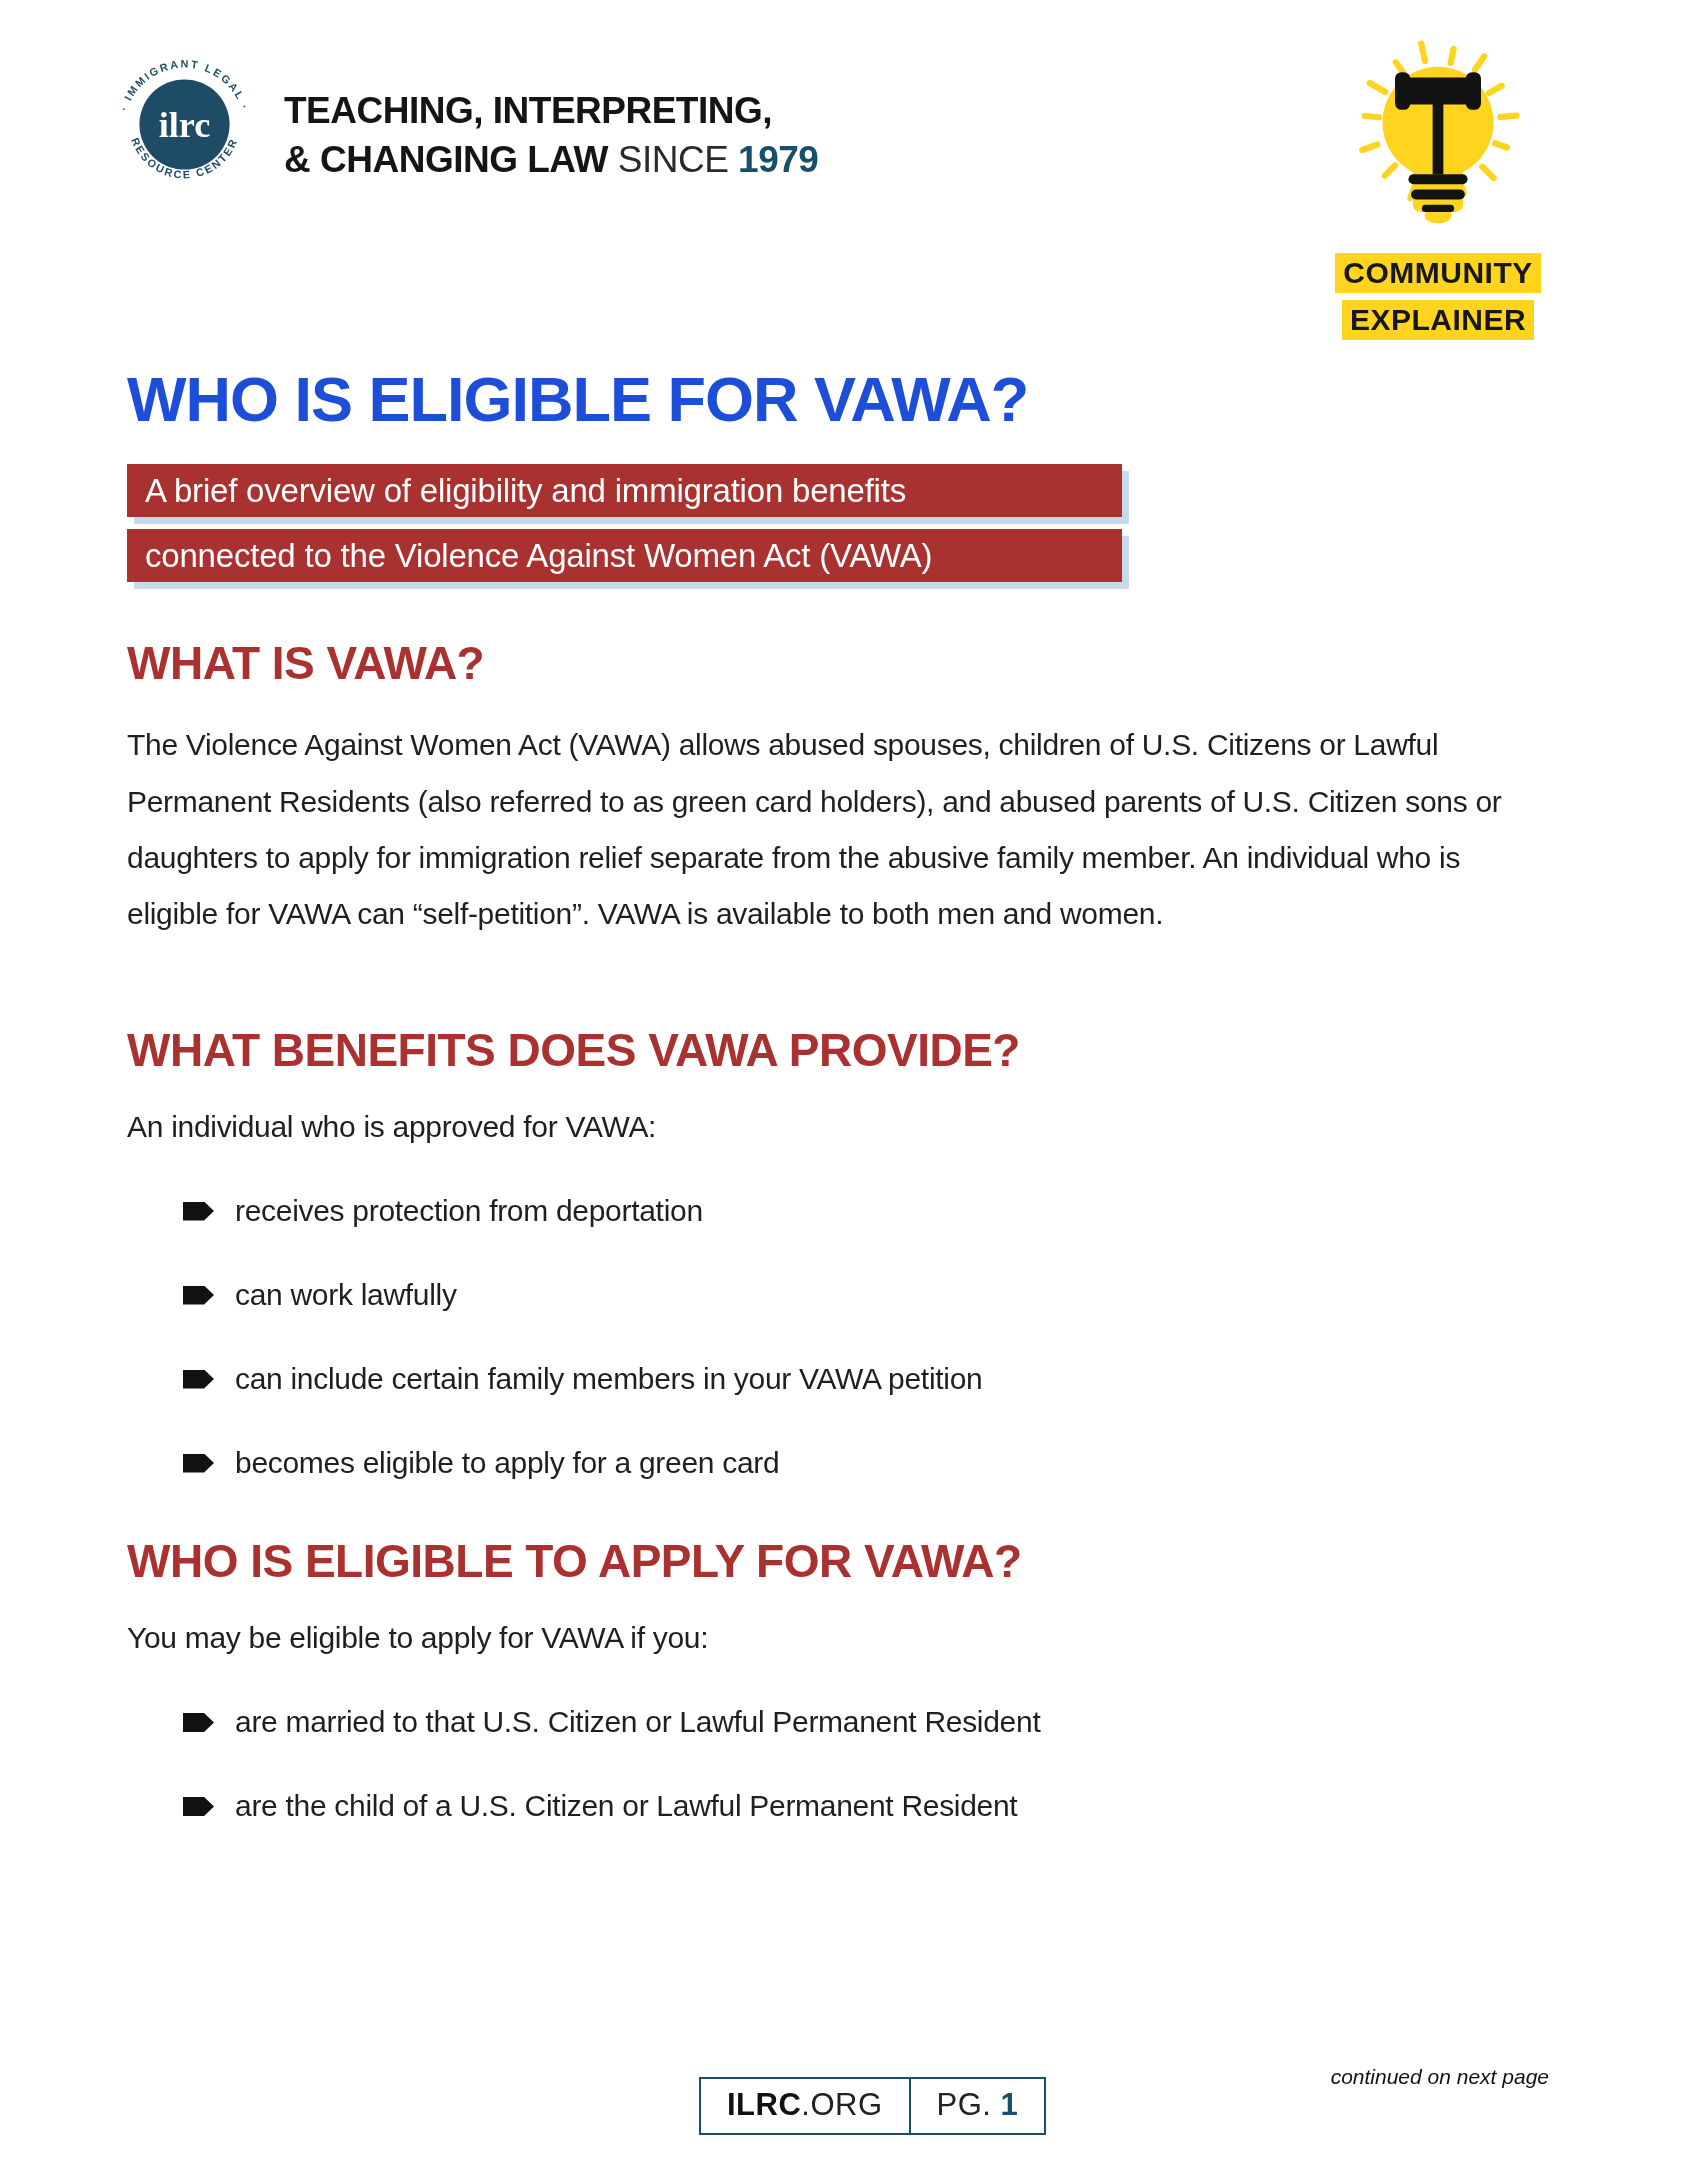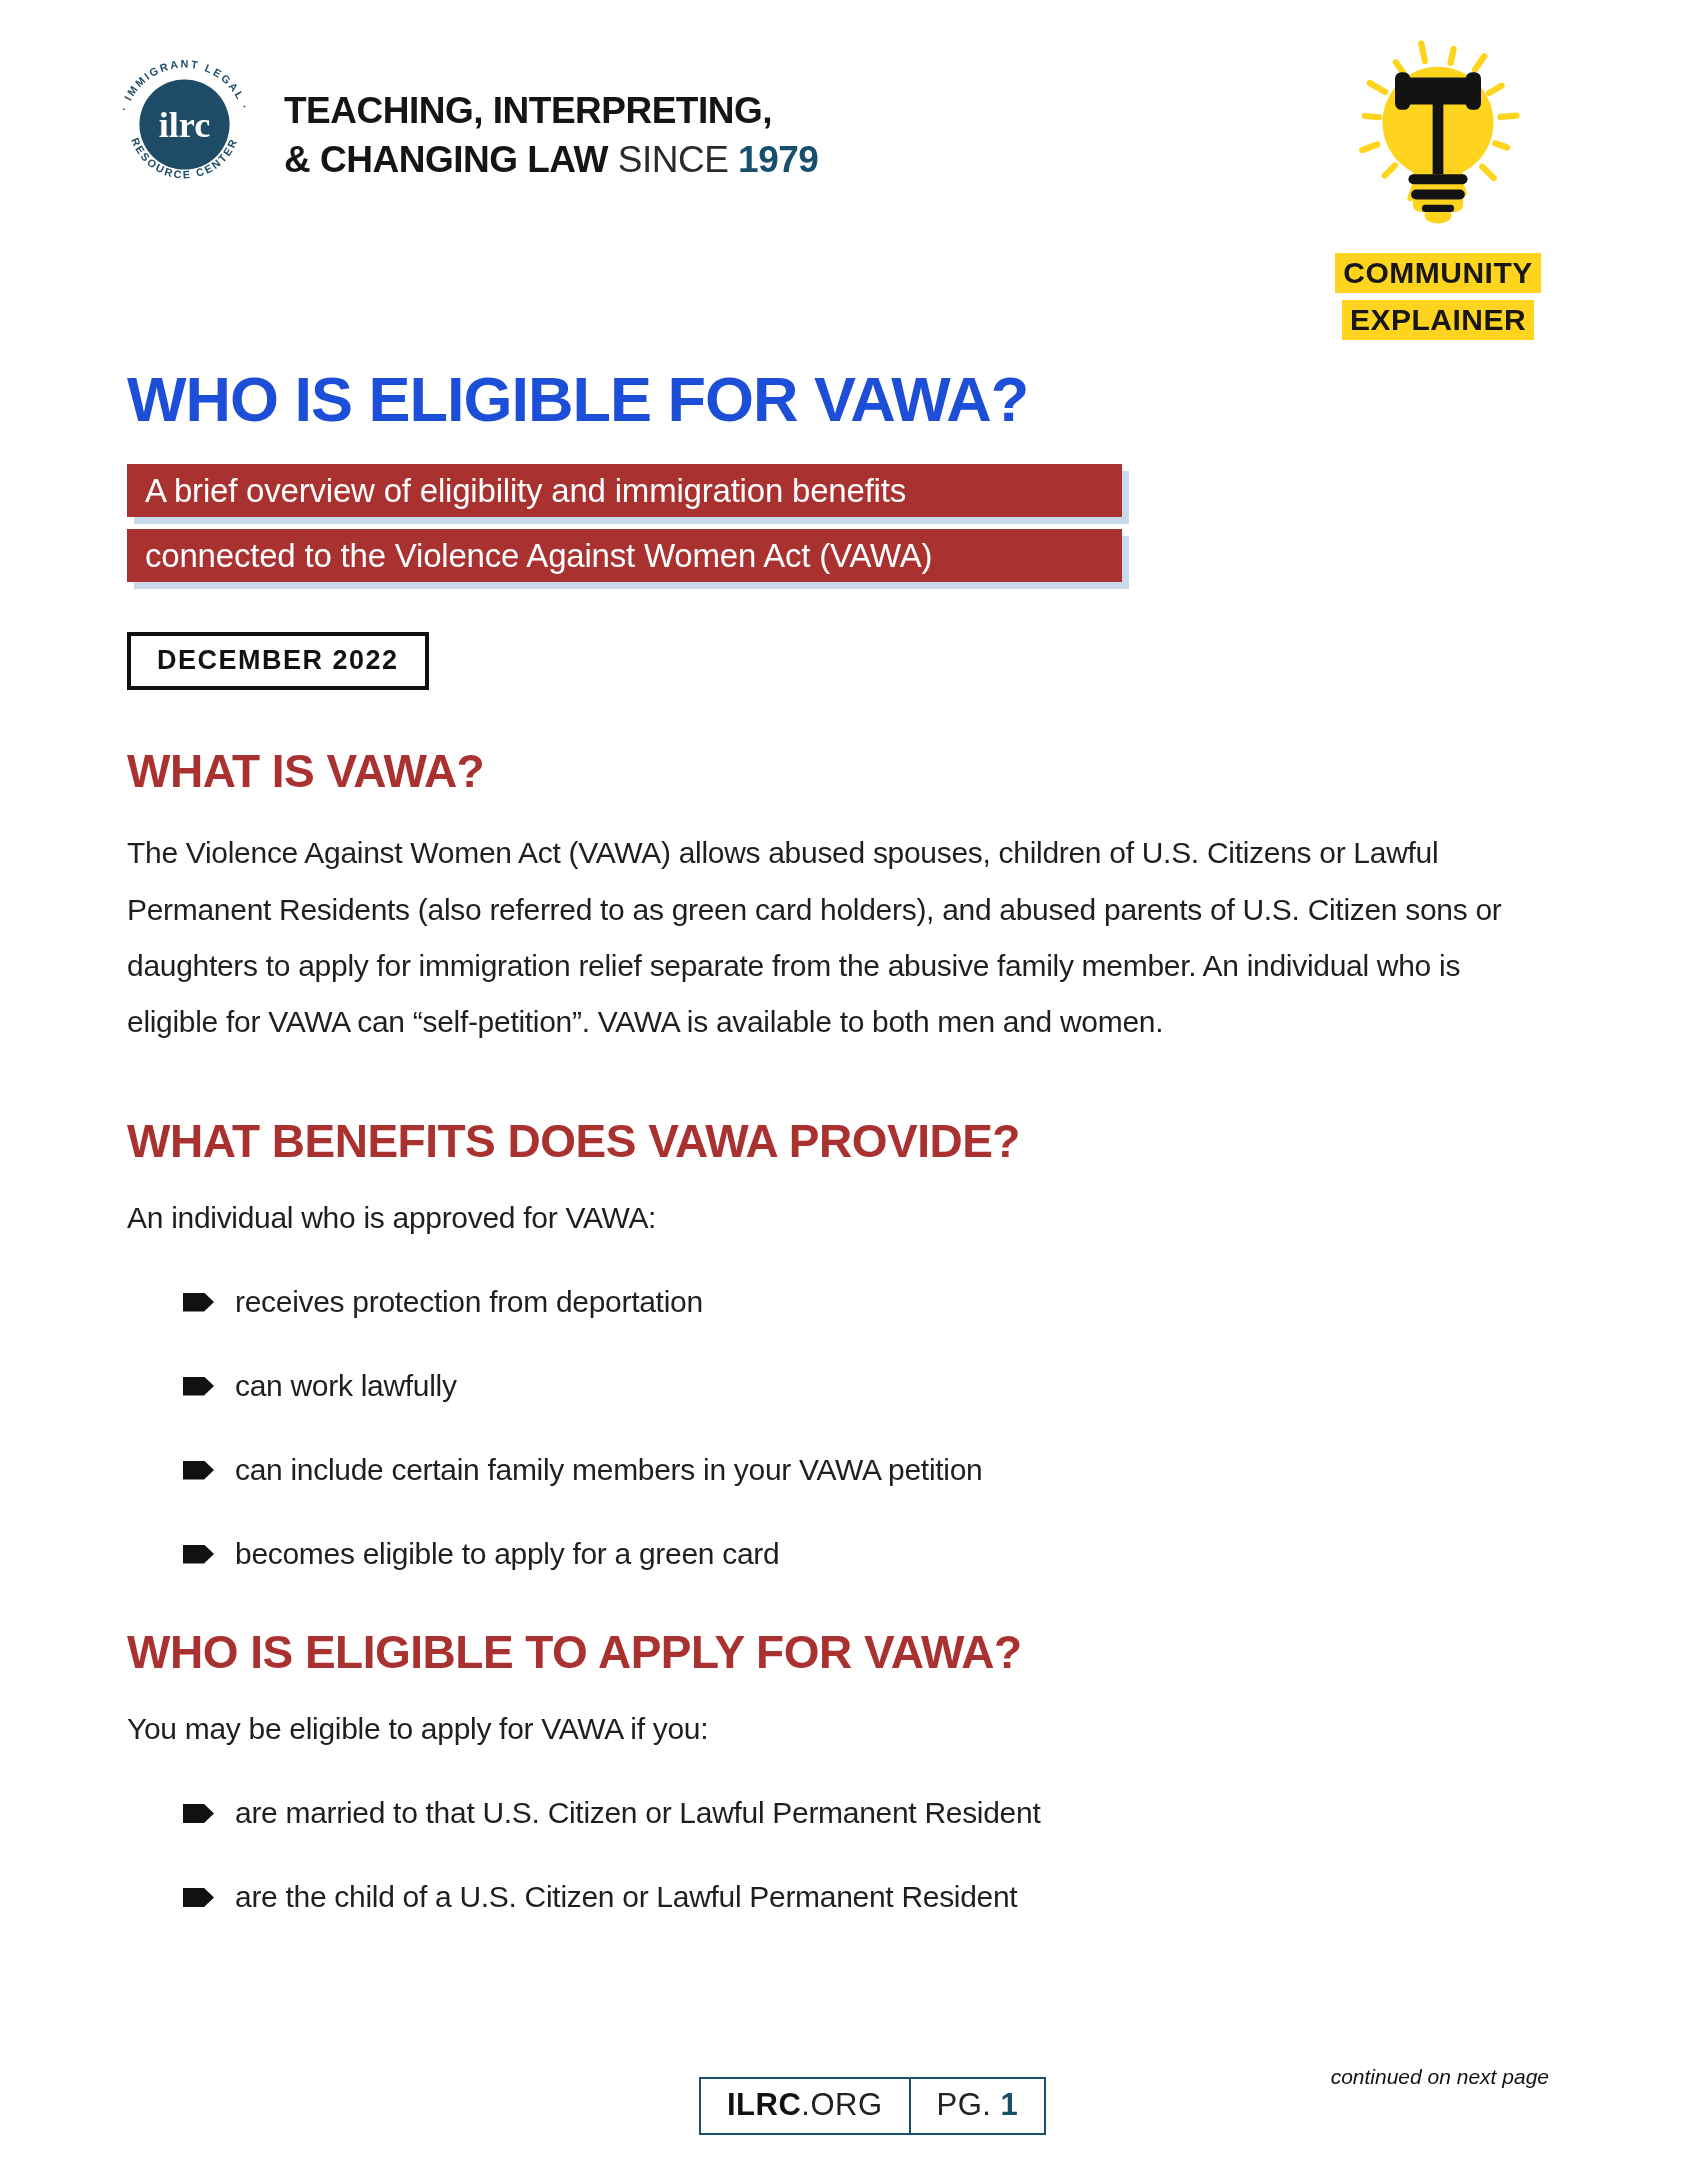--- a/index.html
+++ b/index.html
@@ -26,21 +26,21 @@
 
   .red-bars { margin-top:32px; }
   .red-bar { width:995px; background:#a93231; color:#ffffff; font-size:33px; font-weight:500;
              letter-spacing:-0.2px; line-height:53px; height:53px; padding-left:18px; margin-bottom:12px;
              box-shadow:7px 7px 0 #c8dae9; }
 
   .date-box { display:inline-block; margin-top:38px; border:4px solid #111111; padding:9px 26px 10px;
               font-size:27px; font-weight:900; letter-spacing:1.5px; color:#121212; }
 
   .sec-heading { margin-top:57px; font-size:46px; font-weight:900; letter-spacing:-0.5px; color:#a93231; line-height:1.05; }
-  .sec-heading.gap-lg { margin-top:67px; }
+  .sec-heading.gap-lg { margin-top:84px; }
   .body-text { margin-top:30px; font-size:30px; letter-spacing:-0.3px; line-height:1.87; width:1416px; color:#1f1f1f; }
   .intro { margin-top:36px; font-size:30px; letter-spacing:-0.3px; color:#1f1f1f; }
 
   .bullets { margin-top:10px; }
   .bullet-row { display:flex; align-items:center; margin-top:50px; margin-left:56px; }
   .bullet { flex:0 0 auto; width:31px; height:19px; background:#111111; margin-right:21px;
             clip-path:polygon(0 0, 68% 0, 100% 50%, 68% 100%, 0 100%); }
   .bullet-text { font-size:30px; letter-spacing:-0.3px; color:#1f1f1f; }
 
   
@@ -121,21 +121,20 @@
   </div>
 
   <div class="main">
     <h1 class="doc-title">WHO IS ELIGIBLE FOR VAWA?</h1>
 
     <div class="red-bars">
       <div class="red-bar">A brief overview of eligibility and immigration benefits</div>
       <div class="red-bar">connected to the Violence Against Women Act (VAWA)</div>
     </div>
 
-    <div class="date-box">DECEMBER 2022</div>
 
     
     <h2 class="sec-heading">WHAT IS VAWA?</h2>
     <p class="body-text">The Violence Against Women Act (VAWA) allows abused spouses, children of U.S. Citizens or Lawful Permanent Residents (also referred to as green card holders), and abused parents of U.S. Citizen sons or daughters to apply for immigration relief separate from the abusive family member. An individual who is eligible for VAWA can “self-petition”. VAWA is available to both men and women.</p>
 
     
     <h2 class="sec-heading gap-lg">WHAT BENEFITS DOES VAWA PROVIDE?</h2>
     <p class="intro">An individual who is approved for VAWA:</p>
     <div class="bullets">
       <div class="bullet-row">

